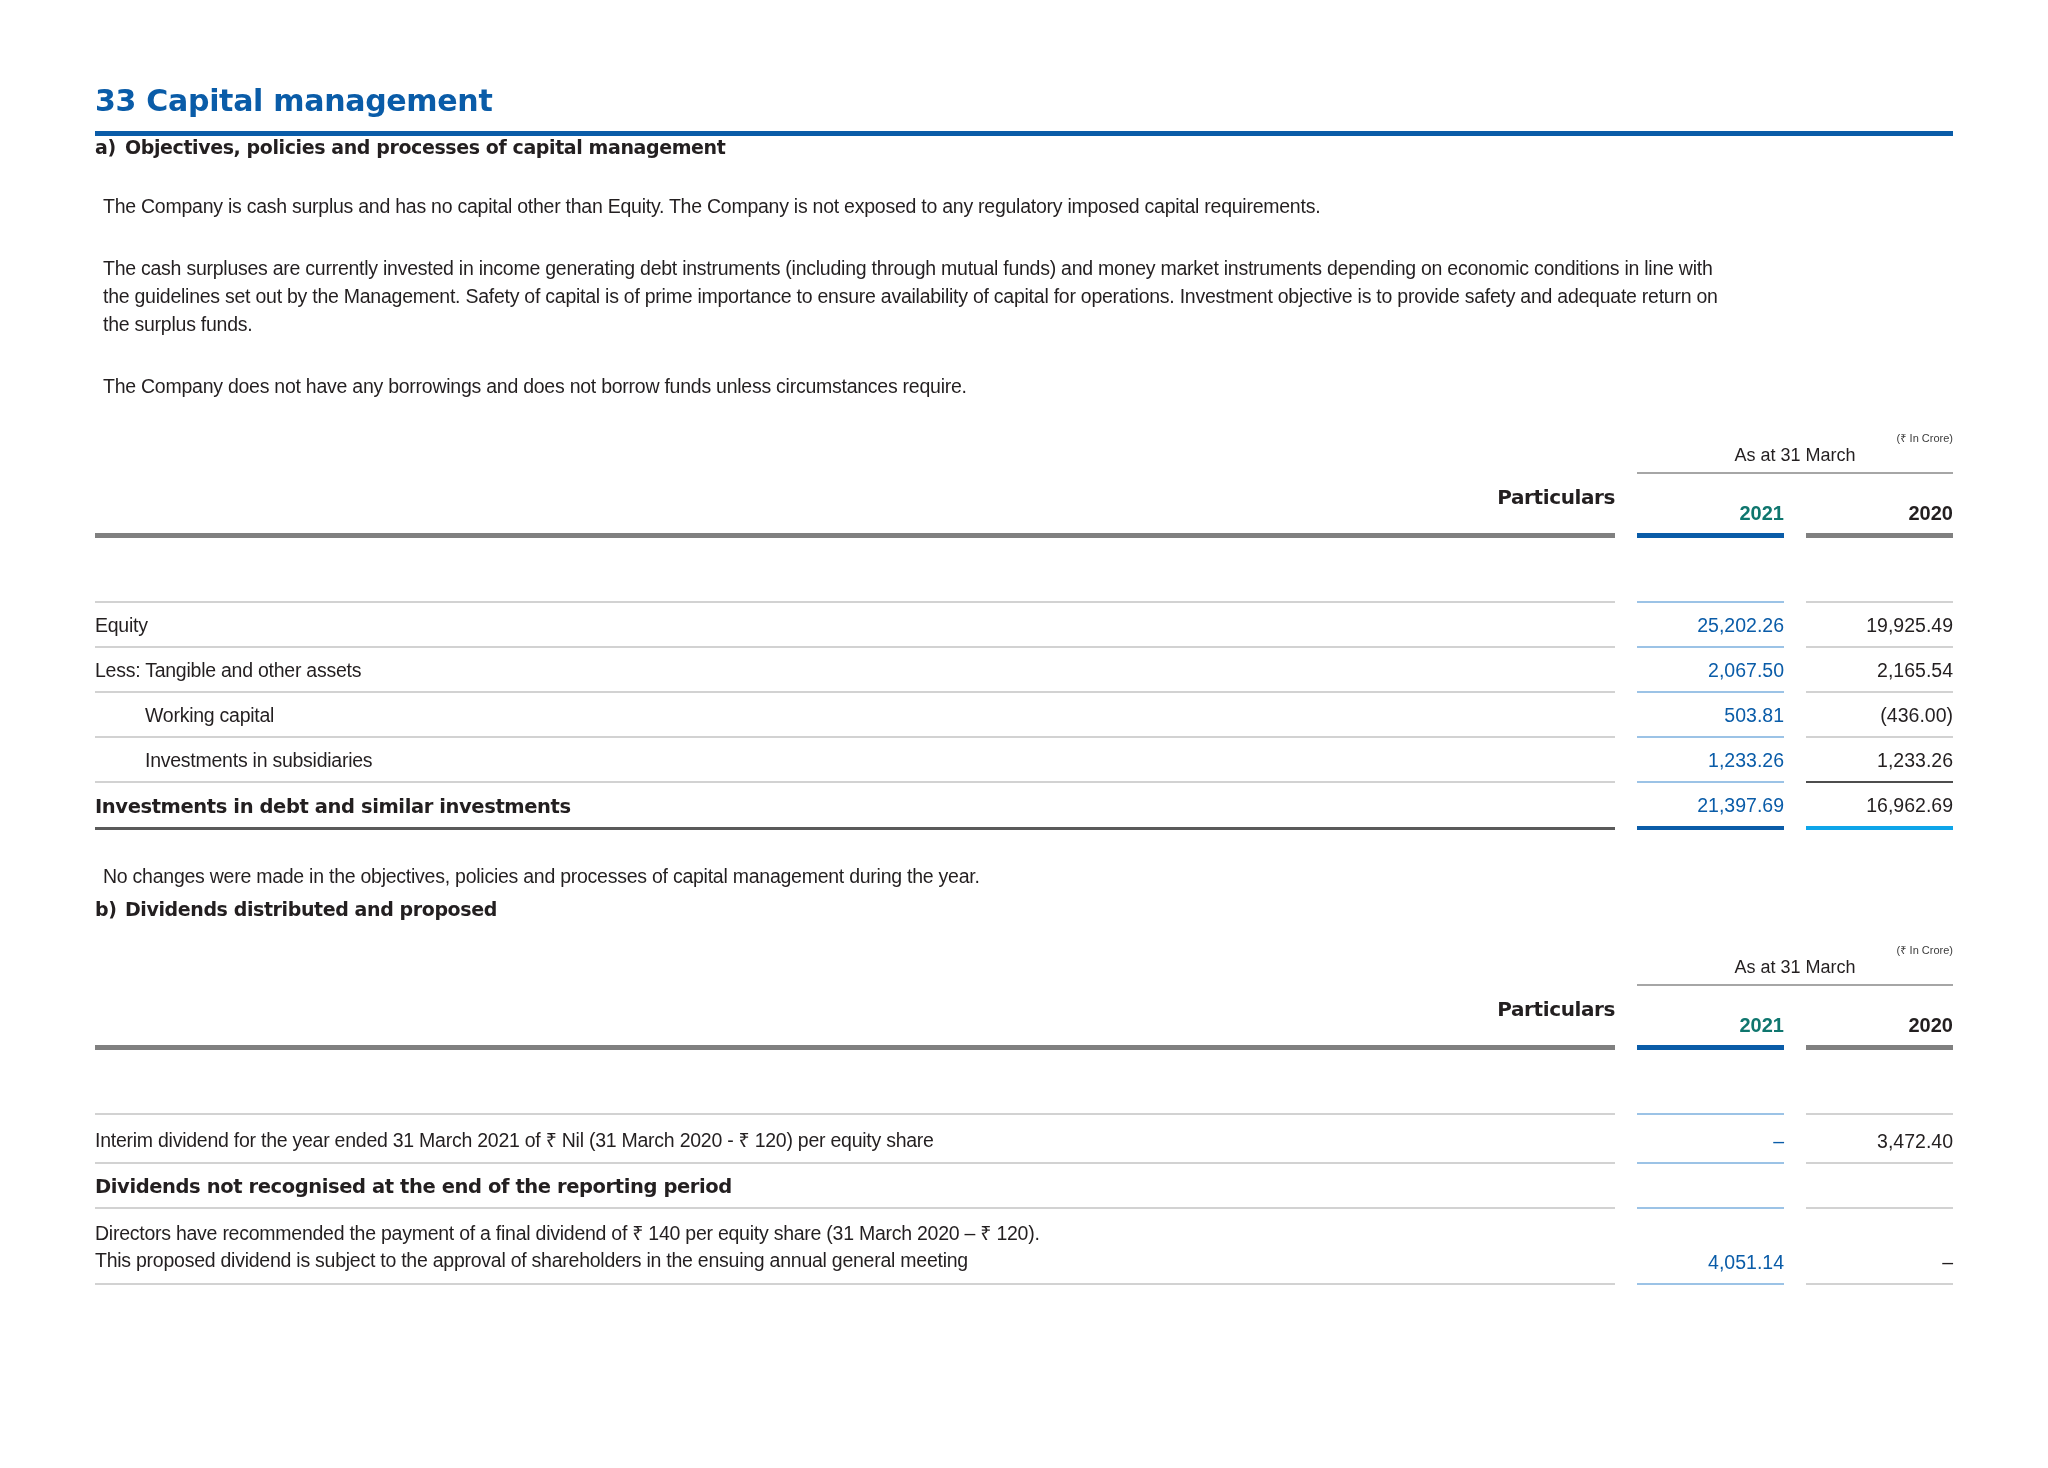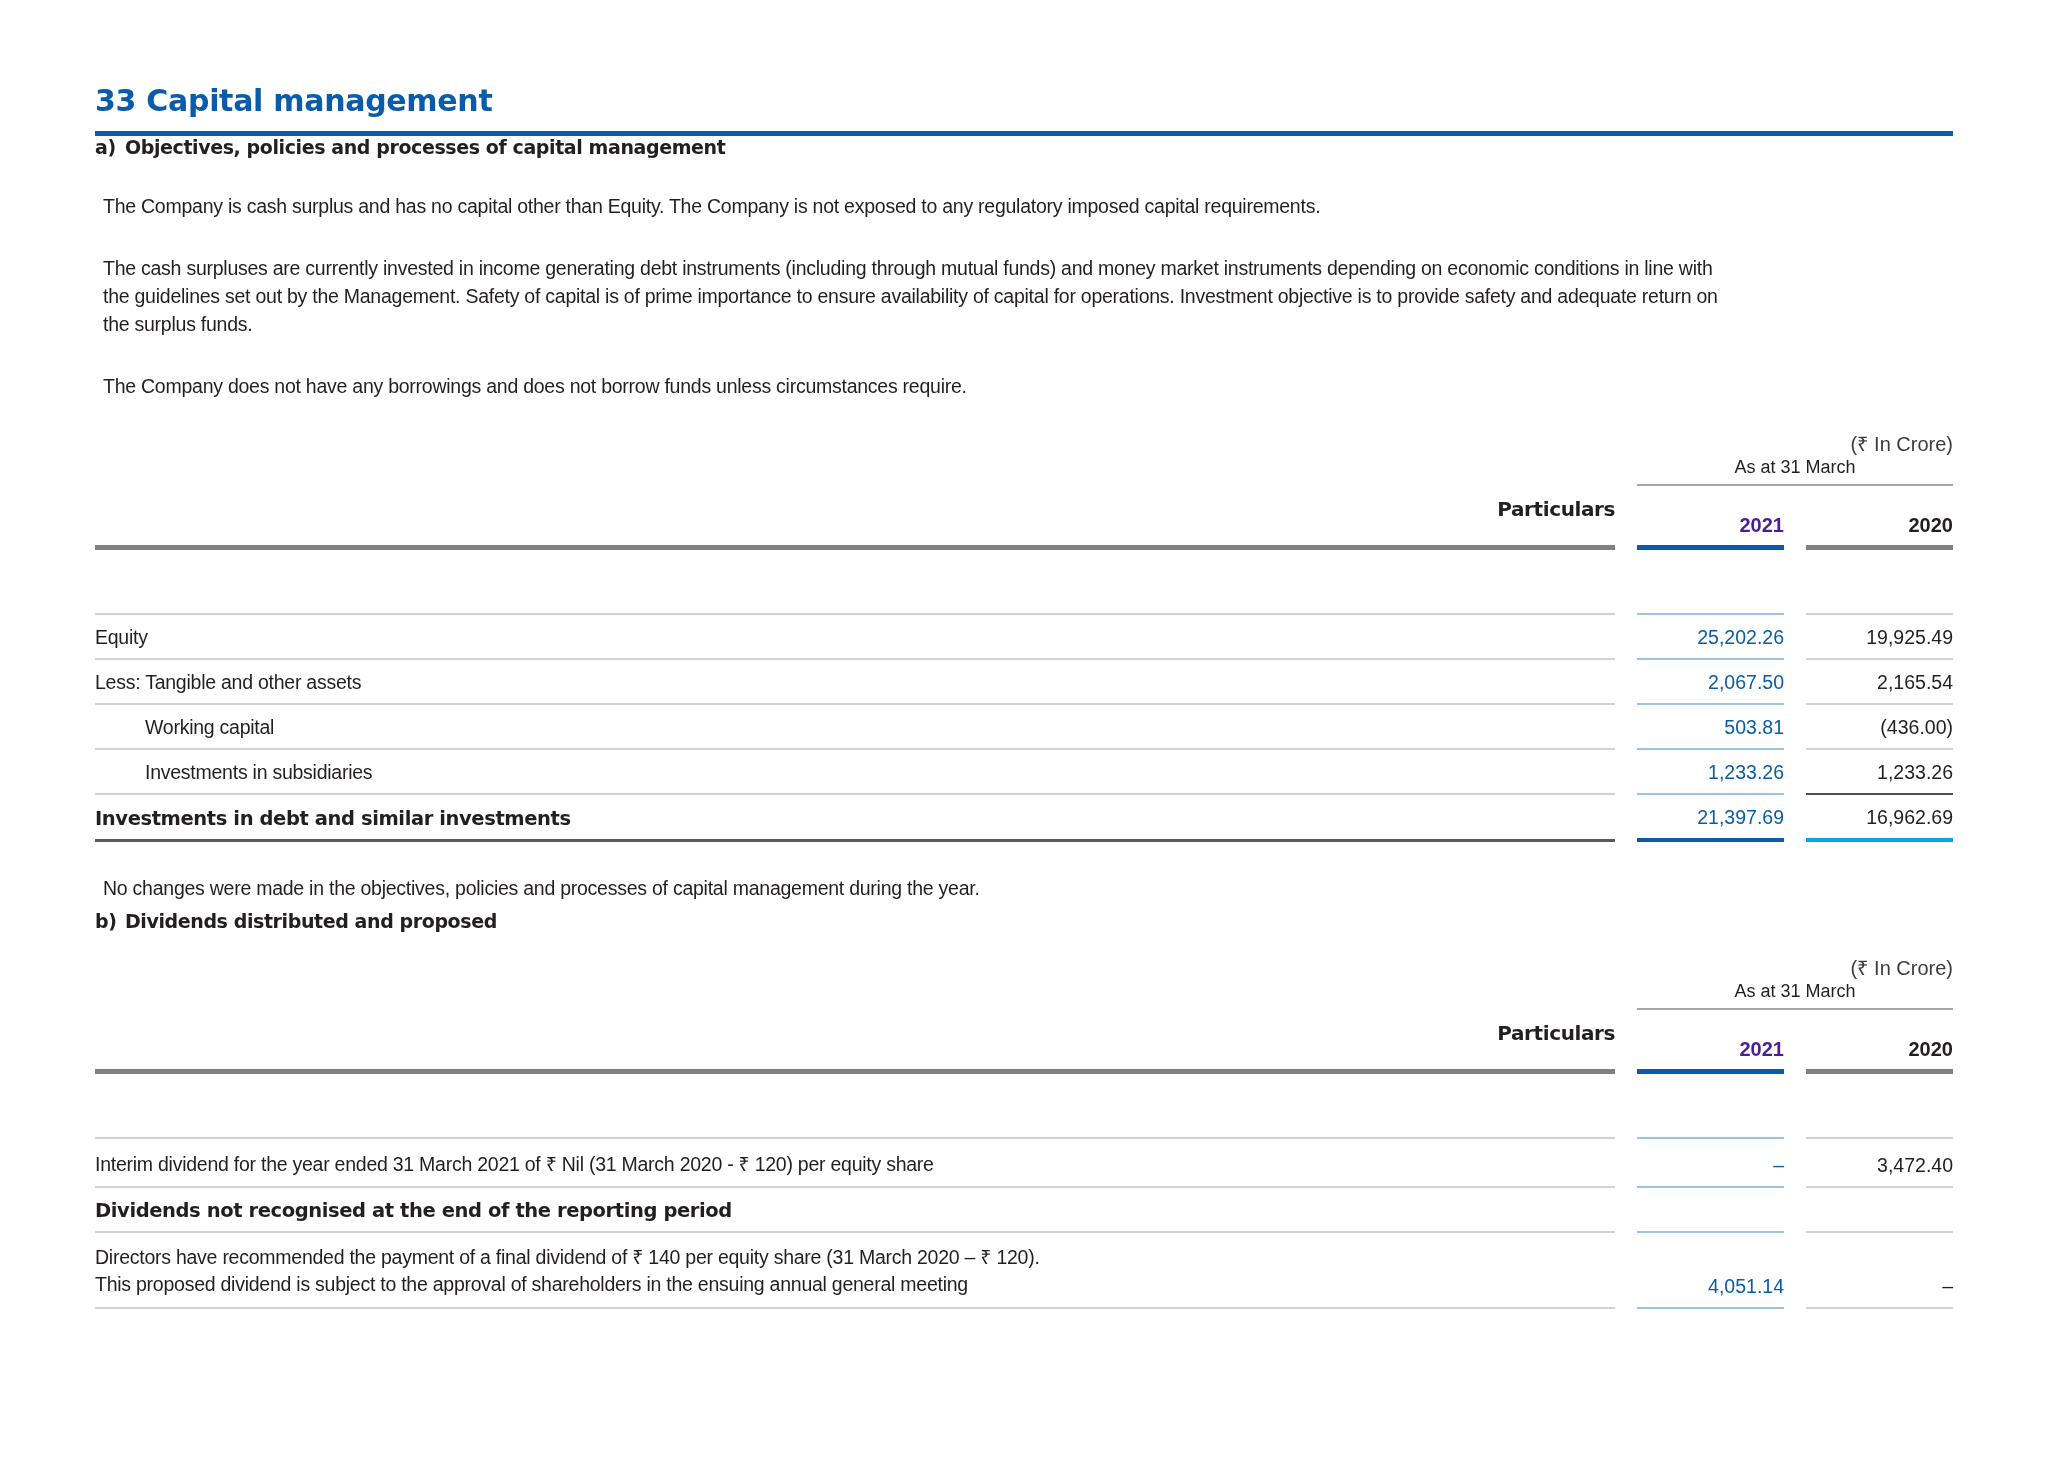--- a/index.html
+++ b/index.html
@@ -56,21 +56,21 @@
     letter-spacing: -0.25px;
     margin: 8px;
     padding-top: 26px;
     color: #231f20;
     max-width: 1860px;
   }
   p.body.tight { padding-top: 24px; }
 
   
   .units {
-    font-size: 20px;
+    font-size: 11px;
     color: #3c3c3c;
     text-align: right;
     width: 1858px;
     letter-spacing: 0px;
   }
   .fin-table {
     width: 1858px;
     border-collapse: collapse;
     table-layout: fixed;
     font-size: 19.5px;
@@ -104,21 +104,21 @@
     border-bottom: 5px solid #808080;
     font-family: "DejaVu Sans", sans-serif;
     font-weight: bold;
     font-size: 20px;
     letter-spacing: -0.4px;
     padding-bottom: 24px;
     text-align: right;
   }
   tr.head td.y1 .cell {
     border-bottom: 5px solid #0a5ca8;
-    color: #4c1d95;
+    color: #0f766e;
     font-weight: bold;
     font-size: 20px;
     padding-bottom: 8px;
   }
   tr.head td.y2 .cell {
     border-bottom: 5px solid #808080;
     font-weight: bold;
     font-size: 20px;
     padding-bottom: 8px;
   }

